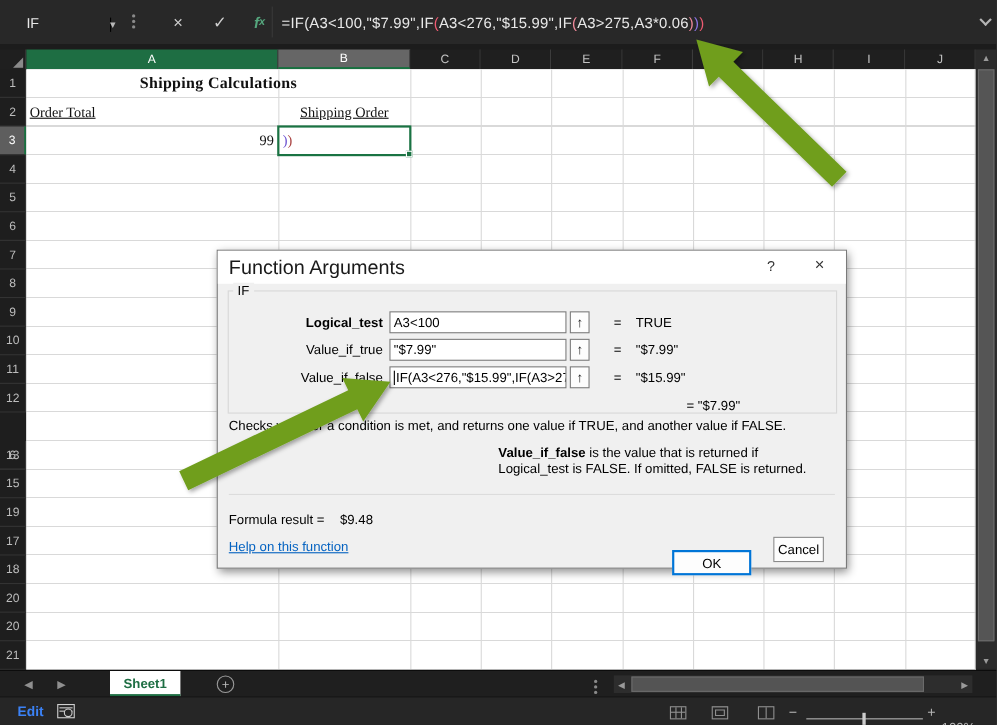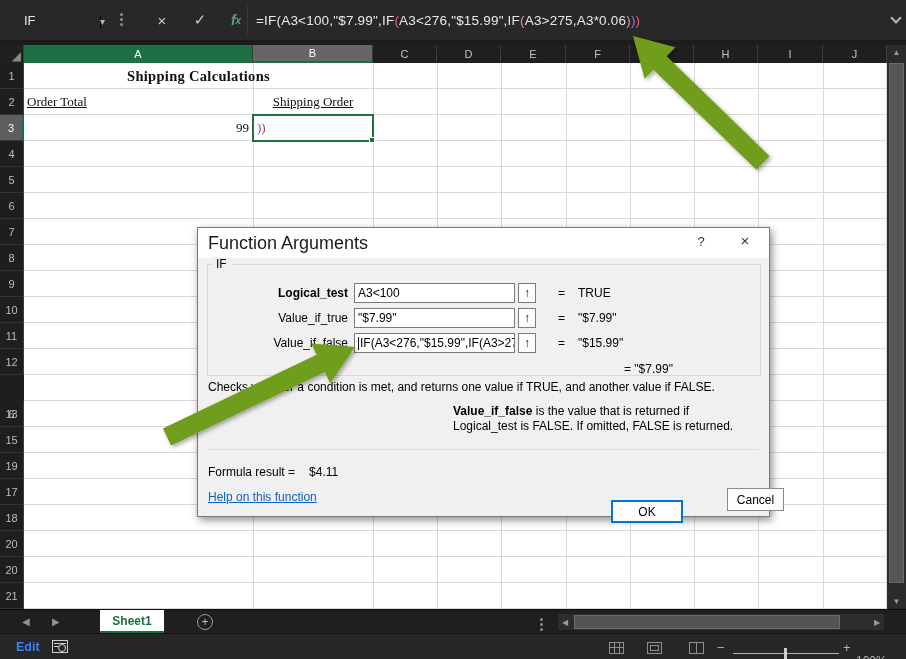--- a/index.html
+++ b/index.html
@@ -111,21 +111,21 @@
   .overall-res { position:absolute; left:426px; top:134px; }
   .dlg-desc { position:absolute; left:10px; top:152px; right:12px; line-height:15px; }
   .arg-help { position:absolute; left:255px; top:176px; width:302px; line-height:15px; }
   .dlg-divider { position:absolute; left:10px; right:10px; top:221px; height:1px; background:#dcdcdc; }
   .fresult { position:absolute; left:10px; top:237px; }
   .fresult b { font-weight:normal; margin-left:14px; }
   .helplink { position:absolute; left:10px; top:262px; color:#0563c1; text-decoration:underline; }
   .btn { position:absolute; top:260px; height:23px; display:flex; align-items:center; justify-content:center;
          background:#fdfdfd; font-size:12px; }
   .btn-ok { left:413px; width:72px; border:2px solid #0075d7;margin-top:12px; }
-  .btn-cancel { left:505px; width:57px; border:1px solid #8a8a8a;margin-left:24px; }
+  .btn-cancel { left:505px; width:46px; border:1px solid #8a8a8a; }
 
   
   .arrows { position:absolute; left:0; top:0; width:906px; height:659px; pointer-events:none; }
 </style>
 </head>
 <body>
 
 <div class="app">
 
   <div class="topbar">
@@ -273,21 +273,21 @@
         <div class="collapse-btn">↑</div>
         <div class="arg-eq">=</div>
         <div class="arg-res">"$15.99"</div>
       </div>
     </div>
 
     <div class="overall-res">=   "$7.99"</div>
     <div class="dlg-desc">Checks whether a condition is met, and returns one value if TRUE, and another value if FALSE.</div>
     <div class="arg-help"><b>Value_if_false</b><span> is the value that is returned if Logical_test is FALSE. If omitted, FALSE is returned.</span></div>
     <div class="dlg-divider"></div>
-    <div class="fresult"><span>Formula result =</span><b>$4.11</b></div>
+    <div class="fresult"><span>Formula result =</span><b>$9.48</b></div>
     <a class="helplink">Help on this function</a>
     <div class="btn btn-ok">OK</div>
     <div class="btn btn-cancel">Cancel</div>
   </div>
 
   <svg class="arrows" viewBox="0 0 906 659">
     <defs>
       <filter id="sh" x="-20%" y="-20%" width="140%" height="140%">
         <feDropShadow dx="2" dy="2" stdDeviation="2" flood-color="#000" flood-opacity="0.35"></feDropShadow>
       </filter>

